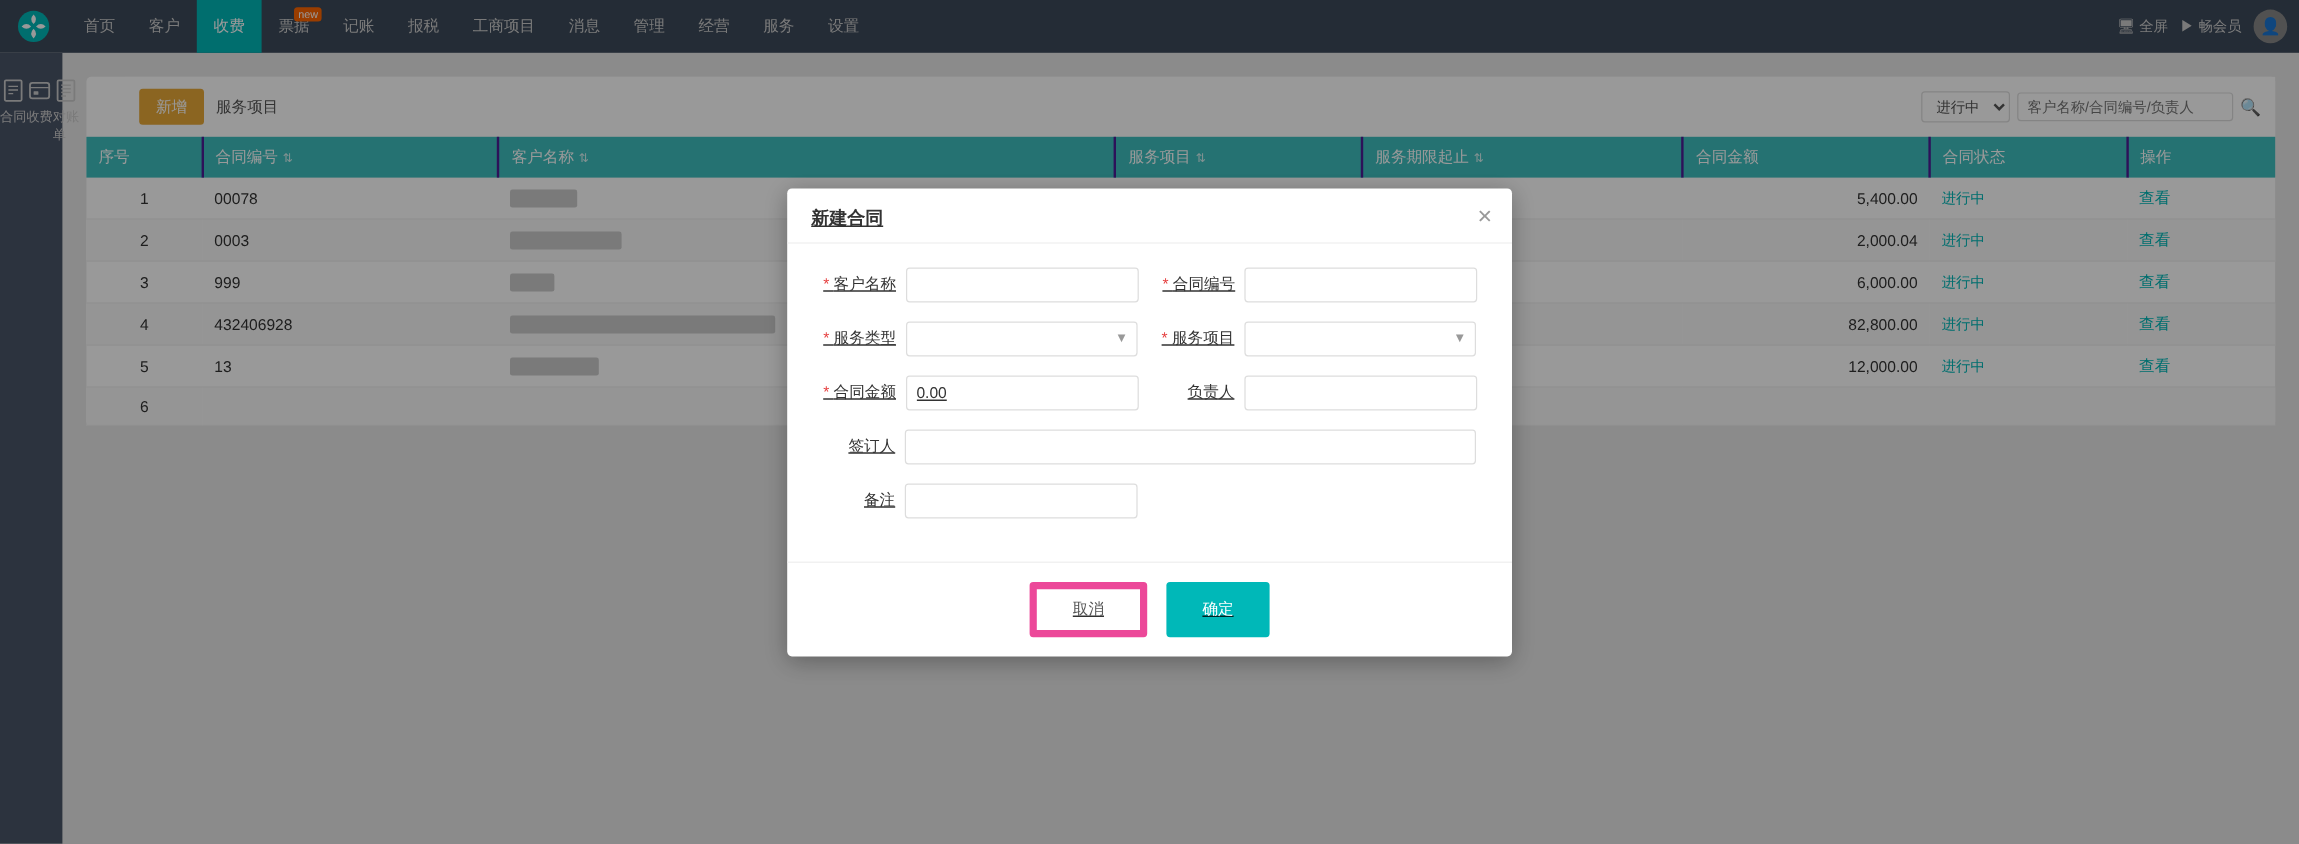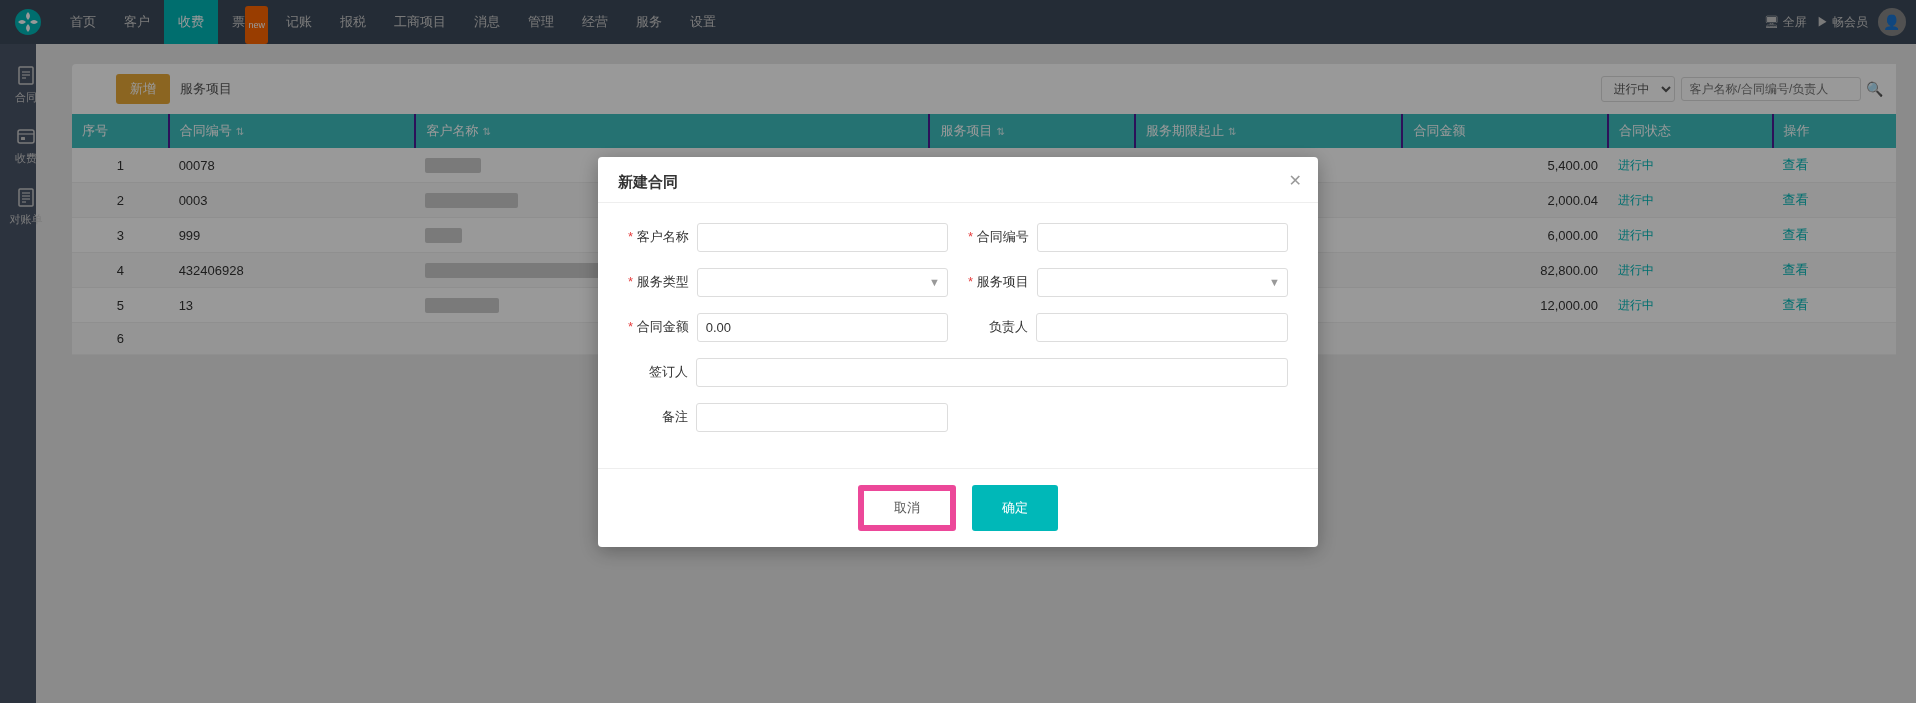--- a/index.html
+++ b/index.html
@@ -43,21 +43,21 @@
       background: #00b8b8;
       color: #fff;
     }
     .topnav-item .new-badge {
       position: absolute;
       top: 6px;
       right: 4px;
       background: #ff6600;
       color: #fff;
       font-size: 9px;
-      padding: 14px 3px;
+      padding: 1px 3px;
       border-radius: 3px;
     }
     .topnav-right {
       display: flex;
       align-items: center;
       gap: 10px;
       color: #ccc;
       font-size: 12px;
     }
     .topnav-right span { cursor: pointer; }
@@ -67,24 +67,24 @@
       background: #888;
       display: flex; align-items: center; justify-content: center;
       color: #fff;
       font-size: 14px;
     }
 
     
     .sidebar {
       position: fixed;
       top: 44px; left: 0; bottom: 0;
-      width: 36px;
+      width: 52px;
       background: #4a5568;
       display: flex;
-      flex-direction: column;
+      flex-direction: row;
       align-items: flex-start;
       padding-top: 10px;
       z-index: 99;
     }
     .sidebar-item {
       width: 52px;
       padding: 10px 0;
       display: flex;
       flex-direction: column;
       align-items: center;
@@ -206,24 +206,25 @@
       top: 0; left: 0; right: 0; bottom: 0;
       background: rgba(0,0,0,0.4);
       z-index: 200;
       display: flex;
       align-items: center;
       justify-content: center;
     }
     .modal {
       background: #fff;
       border-radius: 4px;
-      width: 720px;
+      width: 604px;
       padding: 0;
       position: relative;
       box-shadow: 0 4px 20px rgba(0,0,0,0.3);
+      text-decoration: underline;
     }
     .modal-header {
       padding: 16px 20px 10px;
       font-size: 15px;
       font-weight: bold;
       color: #333;
       border-bottom: 1px solid #eee;
       position: relative;
     }
     .modal-close {

